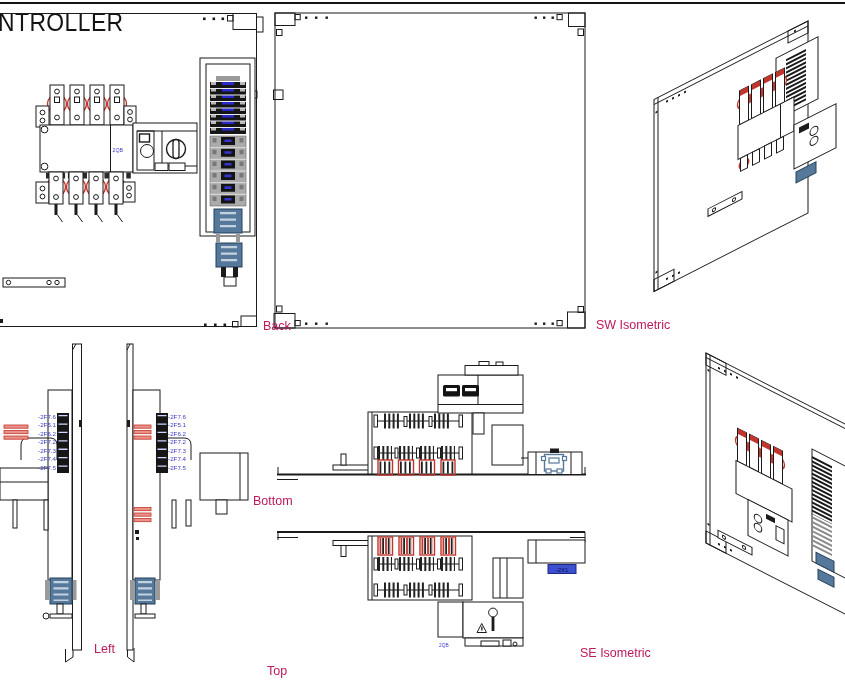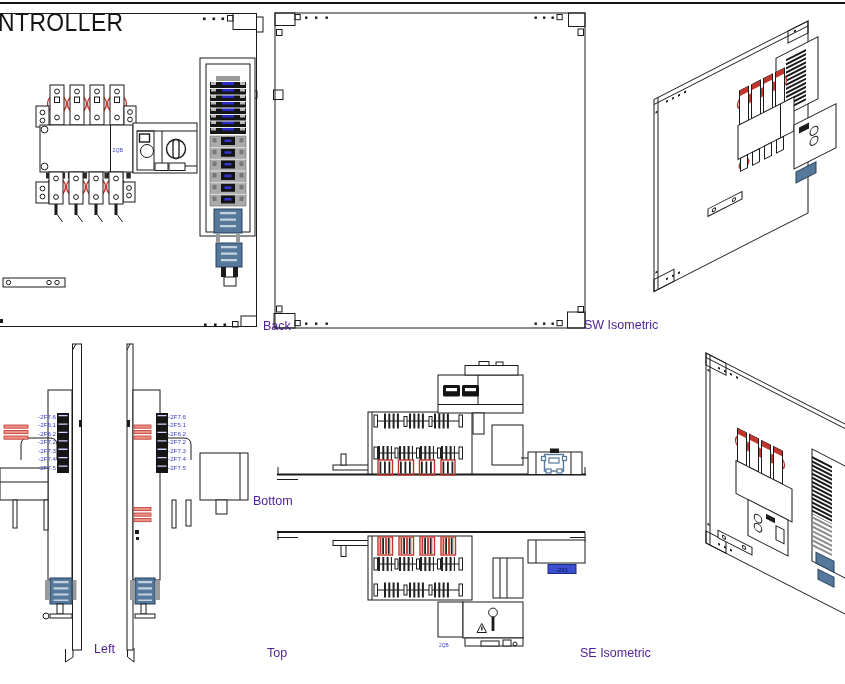--- a/index.html
+++ b/index.html
@@ -1,21 +1,21 @@
 <!DOCTYPE html>
 <html><head>
 <meta charset="utf-8">
 <style>
   html,body{margin:0;padding:0;background:#fff}
   #canvas{position:relative;width:845px;height:684px;background:#fff;overflow:hidden;
           font-family:"Liberation Sans",sans-serif}
   .top-rule{position:absolute;left:0;top:2px;width:845px;height:2px;background:#141414}
   .title{position:absolute;left:-2px;top:7px;font-size:26px;color:#141414;
          letter-spacing:.5px;transform:scaleX(.88);transform-origin:left top;white-space:nowrap}
-  .vlabel{position:absolute;font-size:12.5px;color:#4c1d95;white-space:nowrap}
+  .vlabel{position:absolute;font-size:12.5px;color:#be185d;white-space:nowrap}
   svg{position:absolute;display:block}
   .ln{fill:none;stroke:#1b1b1b;stroke-width:1}
   .fw{fill:#fff;stroke:#1b1b1b;stroke-width:1}
   .dk{fill:#1b1b1b;stroke:none}
   .redln{fill:none;stroke:#c0362c;stroke-width:1.4}
   .redbar{fill:#eb9288;stroke:#c0362c;stroke-width:.8}
   .redfill{fill:#c0362c;stroke:none}
   .steel{fill:#55789b;stroke:#26415a;stroke-width:1}
   text{font-family:"Liberation Sans",sans-serif}
   .blue{fill:#3c3cc8}
@@ -534,18 +534,18 @@
           <circle class="ln" cx="168" cy="161" r="3.8"></circle>
         <rect class="fw" x="186" y="150" width="8" height="14"></rect>
         <rect class="fw" x="128" y="184" width="34" height="7.5"></rect>
         <circle class="ln" cx="134" cy="188" r="1.6"></circle>
           <circle class="ln" cx="154" cy="188" r="1.6"></circle>
       </g>
     </g>
   </svg>
 
   <div class="vlabel" style="left:263px;top:319px">Back</div>
-  <div class="vlabel" style="left:584px;top:318px">SW Isometric</div>
+  <div class="vlabel" style="left:596px;top:318px">SW Isometric</div>
   <div class="vlabel" style="left:253px;top:494px">Bottom</div>
   <div class="vlabel" style="left:94px;top:642px">Left</div>
-  <div class="vlabel" style="left:267px;top:646px">Top</div>
+  <div class="vlabel" style="left:267px;top:664px">Top</div>
   <div class="vlabel" style="left:580px;top:646px">SE Isometric</div>
 </div>
 
 </body></html>

